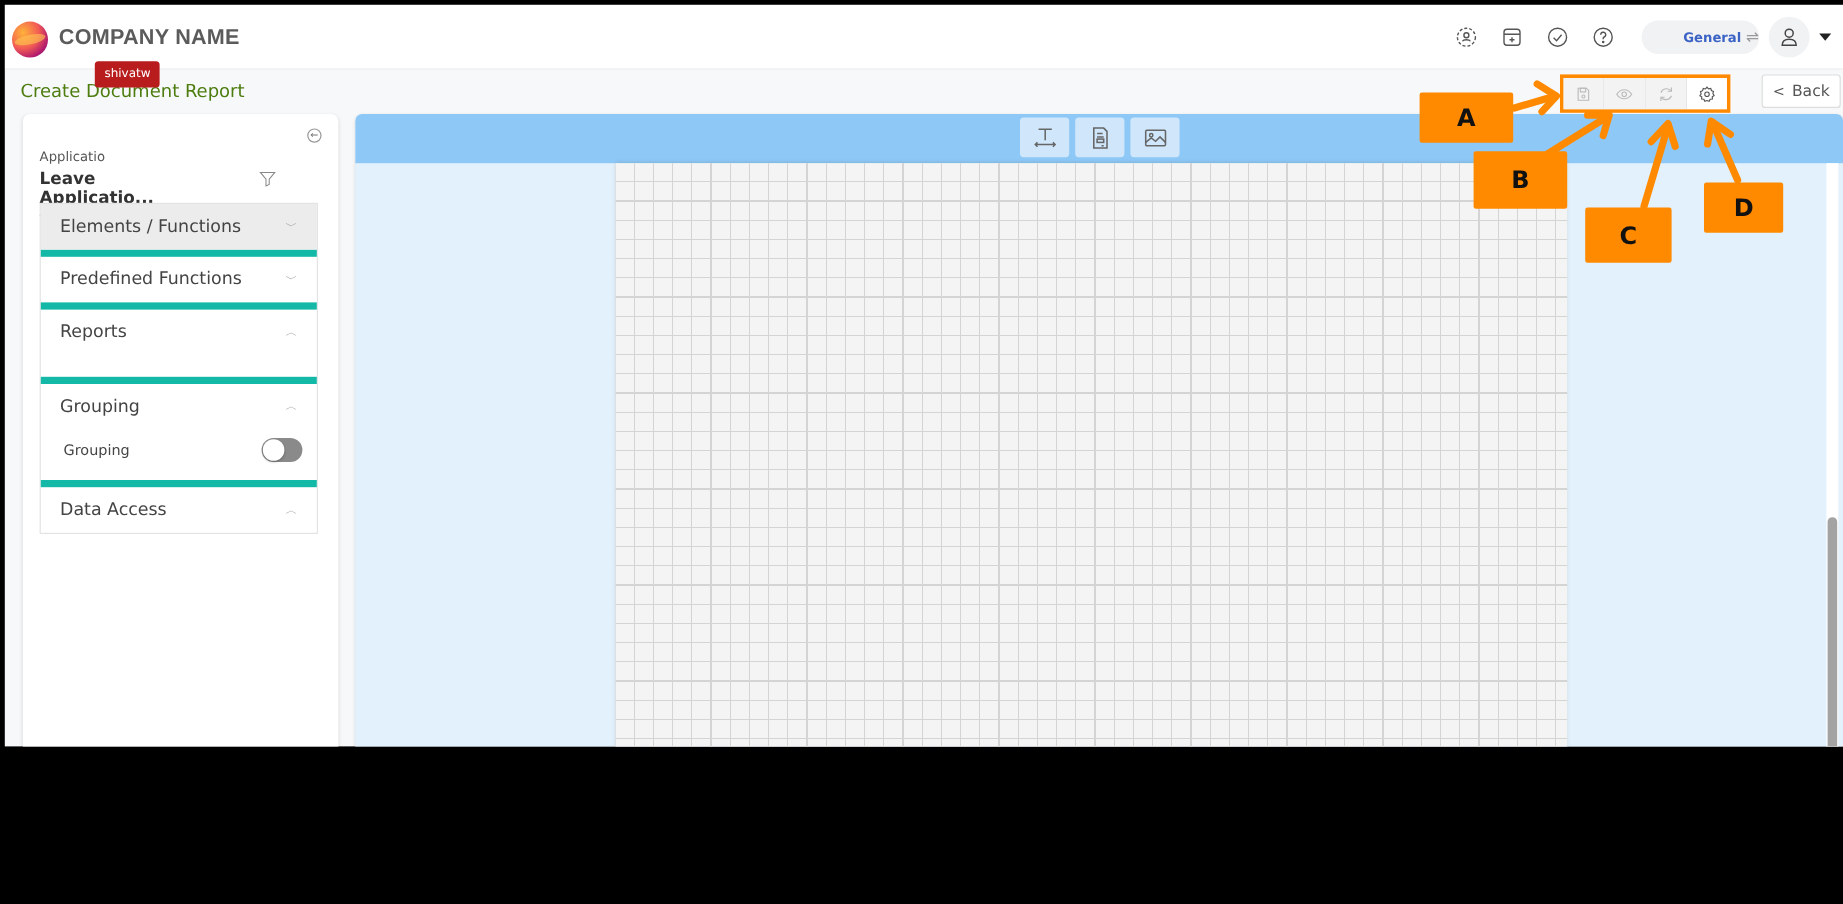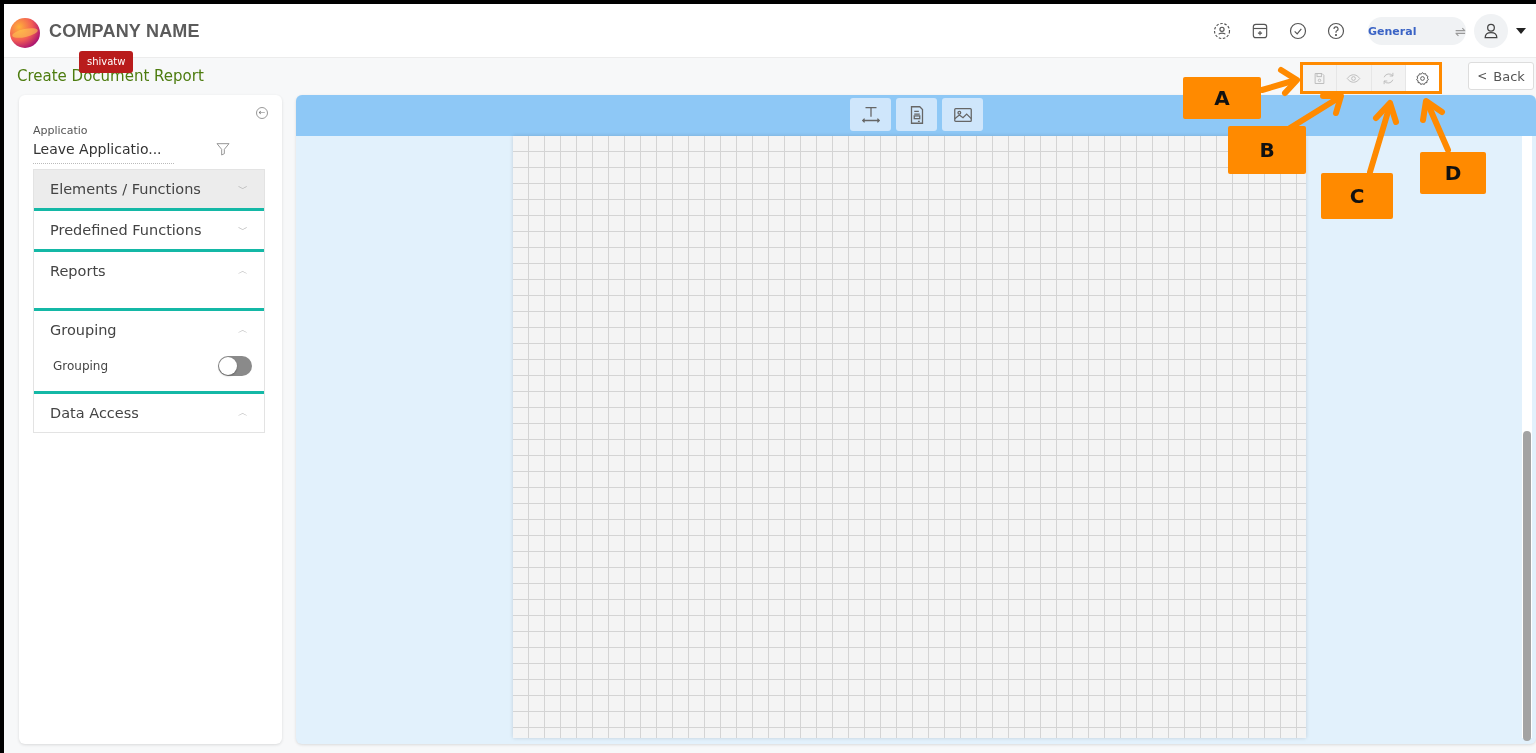--- a/index.html
+++ b/index.html
@@ -1,36 +1,36 @@
 <!DOCTYPE html>
 <html><head>
 <meta charset="utf-8">
 <style>
   * { box-sizing: border-box; margin: 0; padding: 0; }
   html, body { width: 1536px; height: 753px; overflow: hidden; background: #000; }
   body { font-family: "DejaVu Sans", sans-serif; color: #333; position: relative; }
 
-  .app { position: absolute; left: 4px; top: 4px; width: 1532px; height: 749px; background: #f7f8f9; overflow: hidden; }
+  .app { position: absolute; left: 4px; top: 4px; width: 1532px; height: 618px; background: #f7f8f9; overflow: hidden; }
 
   
   .topbar { position: absolute; left: 0; top: 0; width: 100%; height: 54px; background: #fff; border-bottom: 1px solid #ececec; }
   .logo { position: absolute; left: 6px; top: 14px; width: 30px; height: 30px; border-radius: 50%;
           background: radial-gradient(circle at 30% 30%, #ffb23a 0%, #f25c54 45%, #b0186e 75%, #5a1a8c 100%); }
   .logo::after { content: ""; position: absolute; left: 2px; top: 11px; width: 26px; height: 8px; border-radius: 50%;
           background: rgba(255,200,80,0.6); transform: rotate(-12deg); }
   .company { position: absolute; left: 45px; top: 17px; font-family: "Liberation Sans", sans-serif; font-weight: bold;
           font-size: 18px; color: #5b5b5b; letter-spacing: 0.2px; }
   .tooltip { position: absolute; left: 75px; top: 47px; height: 22px; padding: 0 8px; background: #b91c1c; color: #fff;
           font-size: 10px; line-height: 22px; border-radius: 3px; z-index: 5; }
 
   .hicons { position: absolute; right: 0; top: 0; height: 54px; display: flex; align-items: center; }
   .hicon { width: 24px; height: 24px; margin-right: 14px; display: flex; align-items: center; justify-content: center; color: #555; }
   .hicon svg { width: 20px; height: 20px; }
   .general { margin-left: 6px; margin-right: 8px; height: 28px; width: 98px; border-radius: 14px; background: #f0f2f4;
-          display: flex; align-items: center; justify-content: space-between; font-size: 11px; color: #3a63c5; font-weight: bold; }
+          display: flex; align-items: center; justify-content: flex-end; font-size: 11px; color: #3a63c5; font-weight: bold; }
   .general .swap { color: #999; font-weight: normal; margin-left: 4px; font-size: 13px; }
   .avatar { width: 34px; height: 34px; border-radius: 50%; background: #f0f2f4; display: flex; align-items: center; justify-content: center; color: #444; }
   .avatar svg { width: 20px; height: 20px; }
   .caret { width: 0; height: 0; border-left: 5px solid transparent; border-right: 5px solid transparent; border-top: 6px solid #222;
           margin: 0 10px 0 8px; }
 
   .page-title { position: absolute; left: 13px; top: 63px; font-size: 15px; color: #4d7c0f; }
 
   .back-btn { position: absolute; left: 1464px; top: 58px; width: 66px; height: 28px; background: #fff; border: 1px solid #ddd;
           border-radius: 3px; font-size: 13px; color: #555; display: flex; align-items: center; justify-content: center; }
@@ -41,24 +41,24 @@
   .tbtn:last-child { background: #fff; border-right: none; color: #555; }
   .tbtn svg { width: 15px; height: 15px; }
 
   
   .leftpanel { position: absolute; left: 15px; top: 91px; width: 263px; height: 649px; background: #fff; border-radius: 6px;
           box-shadow: 0 1px 3px rgba(0,0,0,0.12); }
   .collapse-icon { position: absolute; right: 14px; top: 12px; width: 12px; height: 12px; border: 1px solid #999; border-radius: 50%;
           font-size: 8px; line-height: 10px; text-align: center; color: #777; }
   .ds-label { position: absolute; left: 14px; top: 29px; font-size: 11px; color: #555; }
   .ds-value { position: absolute; left: 14px; top: 46px; width: 141px; font-size: 14px; color: #333; padding-bottom: 6px;
-          border-bottom: 1px dotted #bbb; }
+          border-bottom: 1px dotted #bbb; font-weight: bold; }
   .filter-icon { position: absolute; left: 196px; top: 46px; width: 16px; height: 16px; color: #888; }
   .acc { position: absolute; left: 14px; top: 74px; width: 232px; border: 1px solid #e3e3e3; }
-  .acc-item { border-bottom: 3px solid #14b8a6; }
+  .acc-item { border-bottom: 6px solid #14b8a6; }
   .acc-item:last-child { border-bottom: none; text-align: right; }
   .acc-head { height: 38px; display: flex; align-items: center; justify-content: space-between; padding: 0 16px 0 16px; font-size: 14.5px; color: #444; }
   .acc-head.active { background: #ececec; }
   .acc-head .arrow { font-size: 10px; color: #aaa; }
   .acc-body { padding: 0 12px 0 19px; }
   .acc-row { height: 34px; display: flex; align-items: center; justify-content: space-between; font-size: 12px; color: #444; }
   .toggle { width: 34px; height: 20px; border-radius: 10px; background: #8a8a8a; position: relative; }
   .toggle::after { content: ""; position: absolute; left: 1px; top: 1px; width: 18px; height: 18px; border-radius: 50%; background: #fff;
           box-shadow: 0 1px 2px rgba(0,0,0,0.3); }
 

